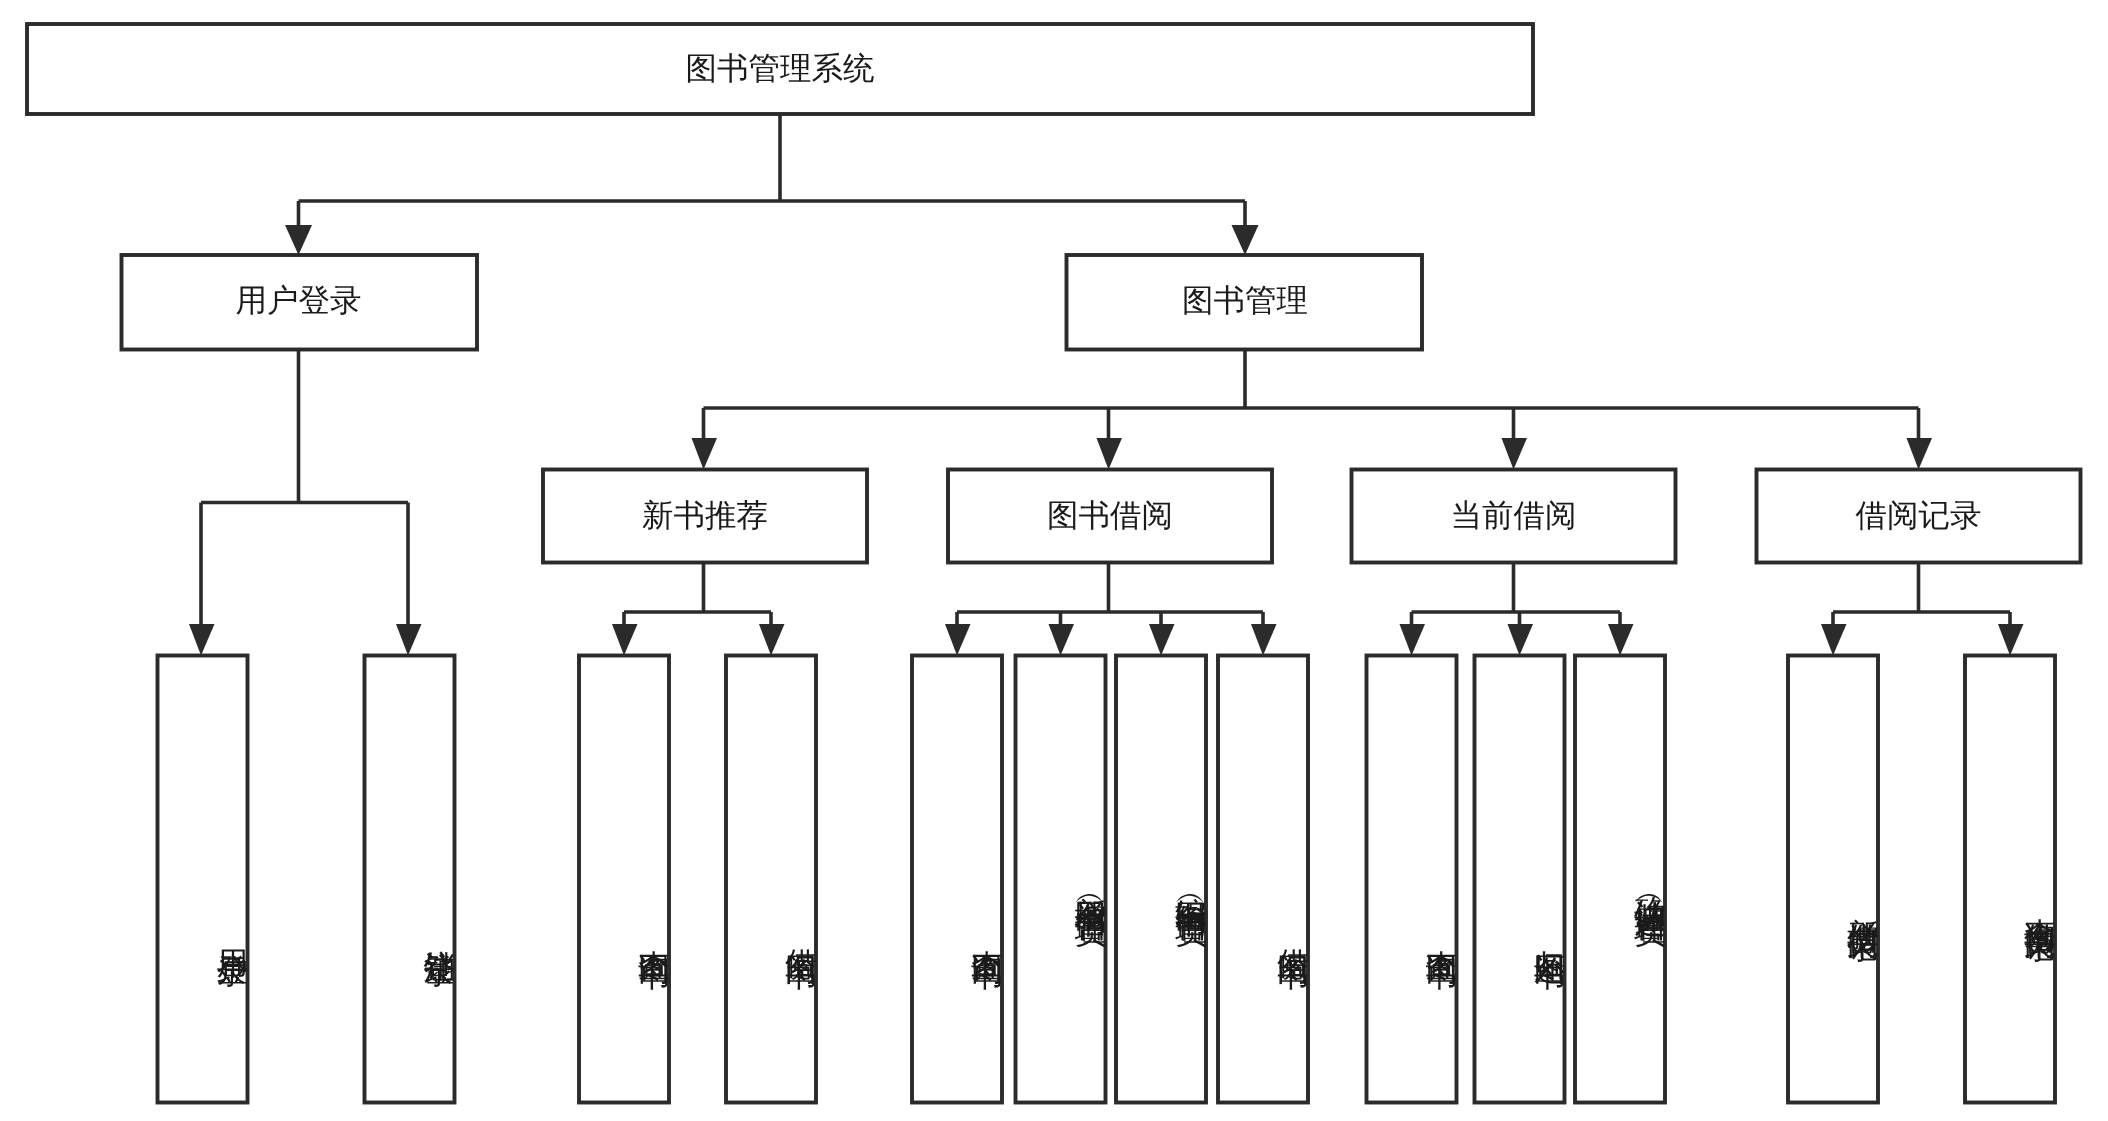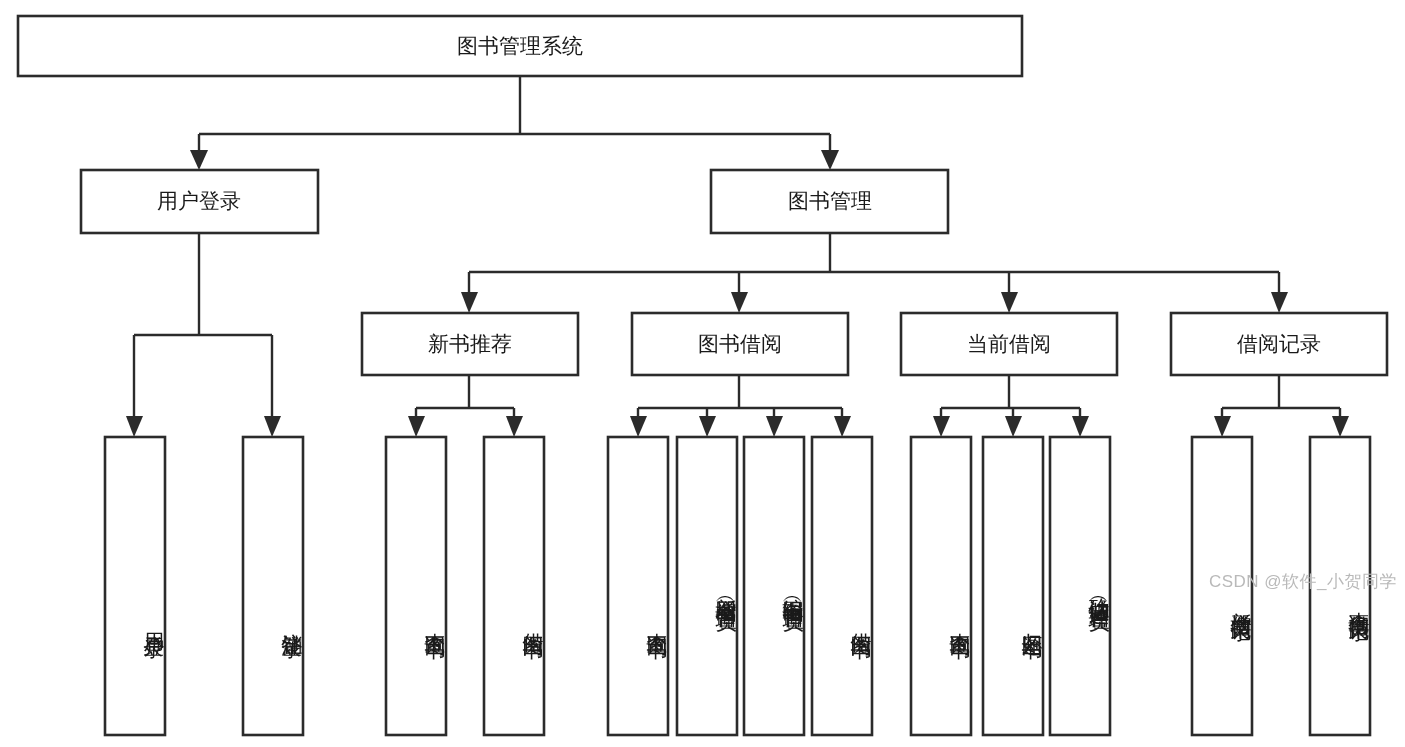--- a/index.html
+++ b/index.html
@@ -223,15 +223,14 @@
   <div class="node-label-v" style="left:608px; top:504px;  width:60px; height:231px;">查询图书</div>
   <div class="node-label-v" style="left:677px; top:444px;  width:60px; height:291px;">新增图书（管理员）</div>
   <div class="node-label-v" style="left:744px; top:444px;  width:60px; height:291px;">编辑图书（管理员）</div>
   <div class="node-label-v" style="left:812px; top:504px;  width:60px; height:231px;">借阅图书</div>
   <div class="node-label-v" style="left:911px; top:504px;  width:60px; height:231px;">查询图书</div>
   <div class="node-label-v" style="left:983px; top:504px;  width:60px; height:231px;">归还图书</div>
   <div class="node-label-v" style="left:1050px; top:444px; width:60px; height:291px;">确认归还（管理员）</div>
   <div class="node-label-v" style="left:1192px; top:466px; width:60px; height:269px;">新增借阅记录</div>
   <div class="node-label-v" style="left:1310px; top:466px; width:60px; height:269px;">查询借阅记录</div>
 
-  <div class="watermark">CSDN @软件_小贺同学</div>
 
 </div>
 
 </body></html>

